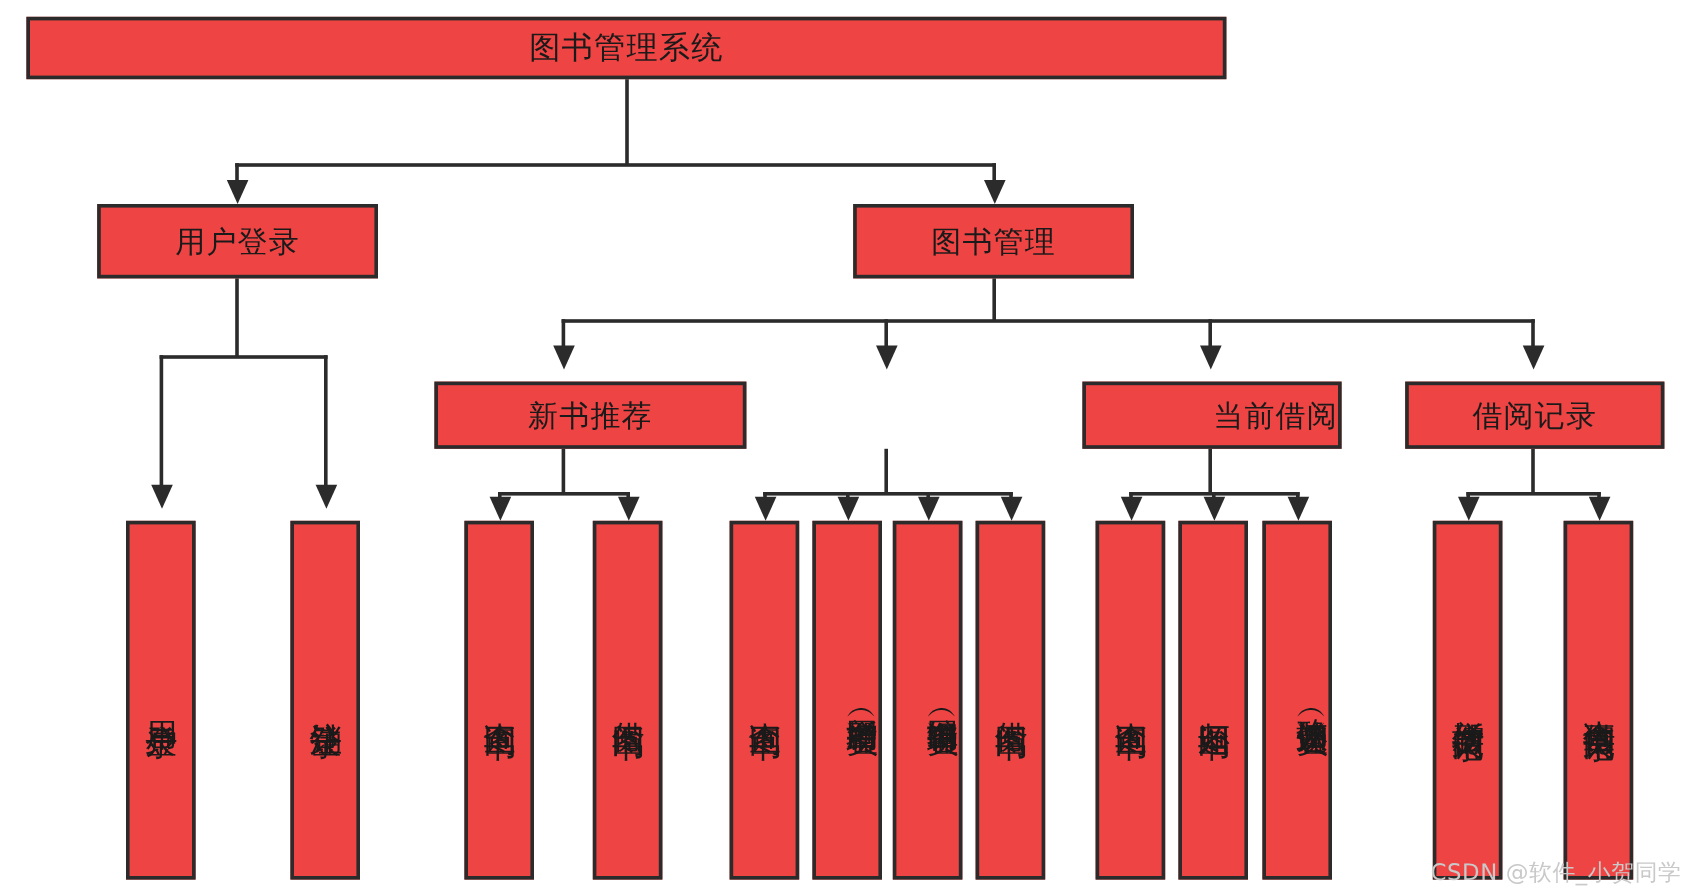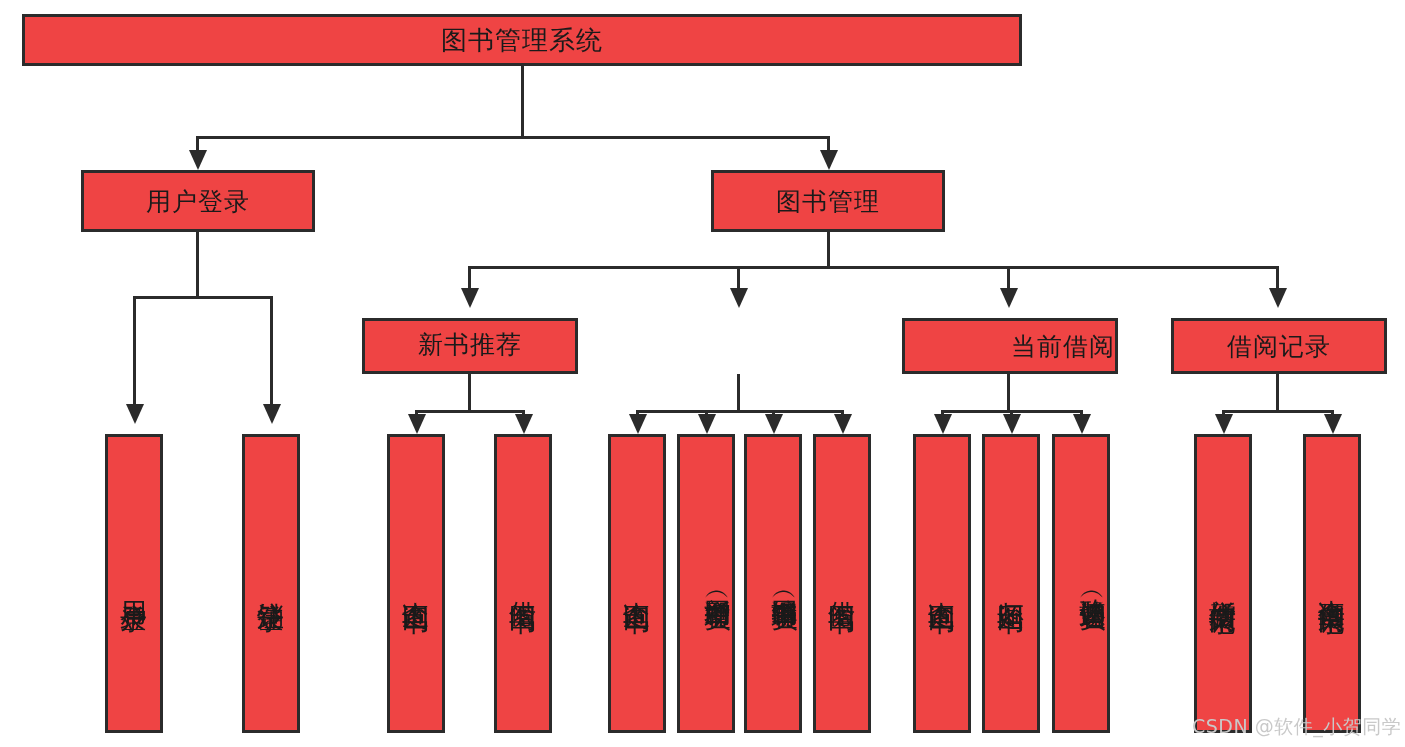--- a/index.html
+++ b/index.html
@@ -119,21 +119,21 @@
 
   <div class="seg v" style="left:468px; top:266px; height:24px;"></div>
   <div class="arrow" style="left:461px; top:288px;"></div>
   <div class="seg v" style="left:737px; top:266px; height:24px;"></div>
   <div class="arrow" style="left:730px; top:288px;"></div>
   <div class="seg v" style="left:1007px; top:266px; height:24px;"></div>
   <div class="arrow" style="left:1000px; top:288px;"></div>
   <div class="seg v" style="left:1276px; top:266px; height:24px;"></div>
   <div class="arrow" style="left:1269px; top:288px;"></div>
 
-  <div class="node horiz" style="left:362px; top:318px; width:216px; height:56px;font-family:Liberation Mono, monospace;">
+  <div class="node horiz" style="left:362px; top:318px; width:260px; height:56px;">
     <span>新书推荐</span>
   </div>
   <div class="node horiz" style="left:902px; top:318px; width:216px; height:56px;justify-content:flex-end;">
     <span>当前借阅</span>
   </div>
   <div class="node horiz" style="left:1171px; top:318px; width:216px; height:56px;">
     <span>借阅记录</span>
   </div>
 
   <div class="seg v" style="left:468px; top:374px; height:38px;"></div>

